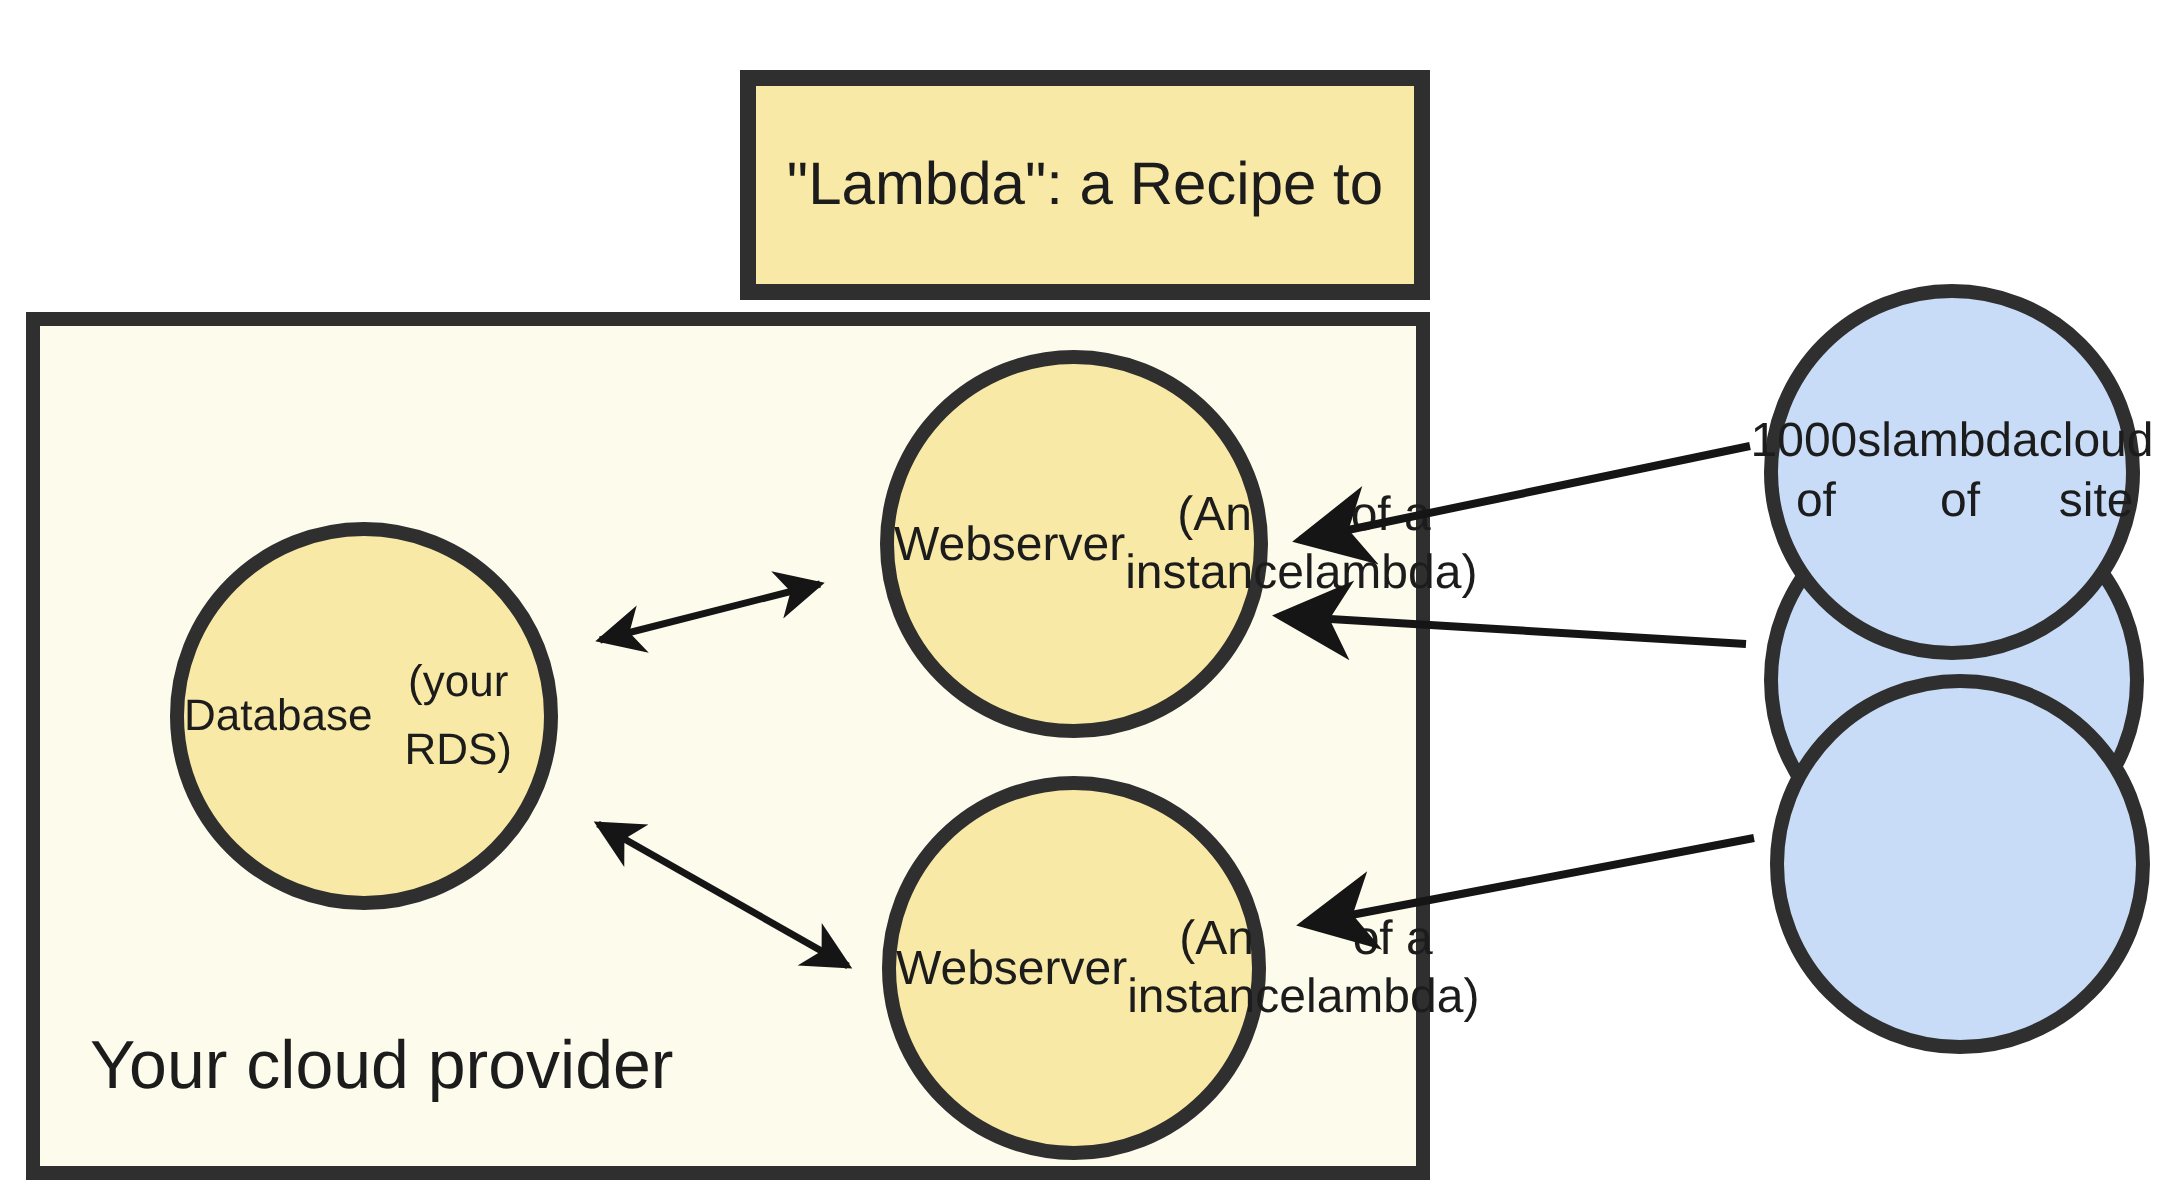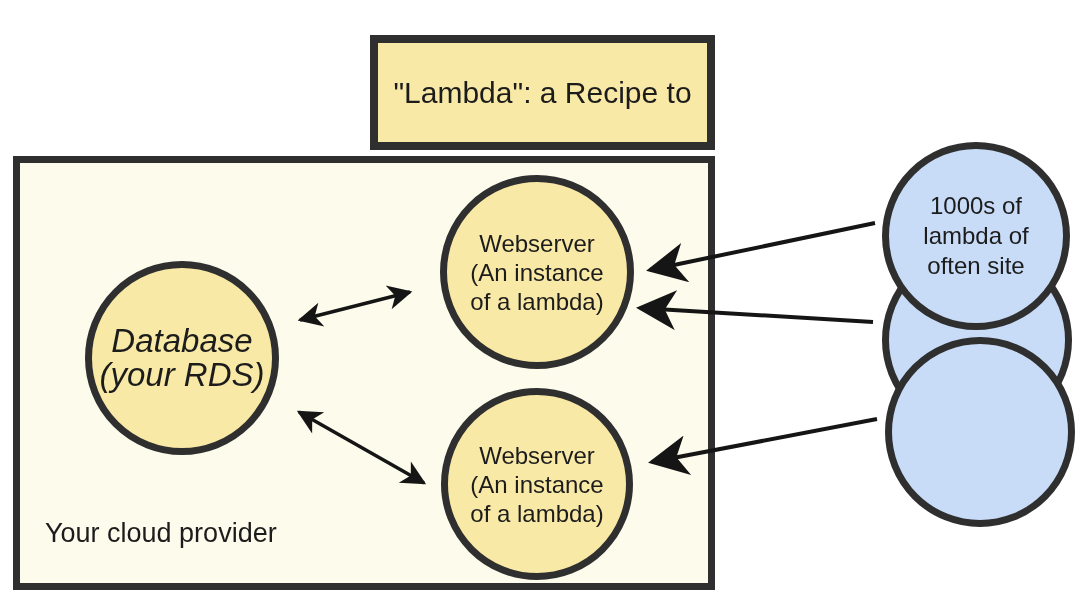--- a/index.html
+++ b/index.html
@@ -44,39 +44,39 @@
     position: absolute;
     left: 13px; top: 156px;
     width: 702px; height: 434px;
     background: var(--cream);
     border: 7px solid var(--ink);
     z-index: 1;
   }
   .cloud-label {
     position: absolute;
     left: 25px; bottom: 30px;
-    font-size: 27px; line-height: 40px;
+    font-size: 34px; line-height: 40px;
     white-space: nowrap;
   }
 
   
   .node {
     position: absolute;
     border-radius: 50%;
     border: 7px solid var(--ink);
-    display: flex; flex-direction: column;
+    display: flex; flex-direction: row;
     align-items: center; justify-content: center;
     text-align: center;
   }
-  .node.yellow { background: var(--yellow); z-index: 2; }
+  .node.yellow { background: var(--yellow); z-index: 2; justify-content: space-between; }
   .node.blue   { background: var(--blue); }
 
   .node-db {
     left: 85px; top: 261px; width: 194px; height: 194px;
-    font-size: 33px; line-height: 34px; font-style: italic;
+    font-size: 22px; line-height: 34px;
   }
   .node-ws-top {
     left: 440px; top: 175px; width: 194px; height: 194px;
     font-size: 24px; line-height: 29px;
   }
   .node-ws-bottom {
     left: 441px; top: 388px; width: 192px; height: 192px;
     font-size: 24px; line-height: 29px;
   }
   .node-users-top {
@@ -132,21 +132,21 @@
   <div class="node yellow node-ws-bottom">
     <div>Webserver</div>
     <div>(An instance</div>
     <div>of a lambda)</div>
   </div>
 
   <div class="node blue node-users-middle"></div>
   <div class="node blue node-users-top">
     <div>1000s of</div>
     <div>lambda of</div>
-    <div>often site</div>
+    <div>cloud site</div>
   </div>
   <div class="node blue node-users-bottom"></div>
 
   <svg class="arrows" width="1080" height="600" viewBox="0 0 1080 600">
     <defs>
       <marker id="ah-big" viewBox="0 0 10 10" refX="9" refY="5" markerWidth="13" markerHeight="10" markerUnits="strokeWidth" orient="auto-start-reverse">
         <path d="M0,0 L10,5 L0,10 L2.8,5 Z"></path>
       </marker>
       <marker id="ah-small" viewBox="0 0 10 10" refX="9" refY="5" markerWidth="8" markerHeight="7" markerUnits="strokeWidth" orient="auto-start-reverse">
         <path d="M0,0 L10,5 L0,10 L2.8,5 Z"></path>

